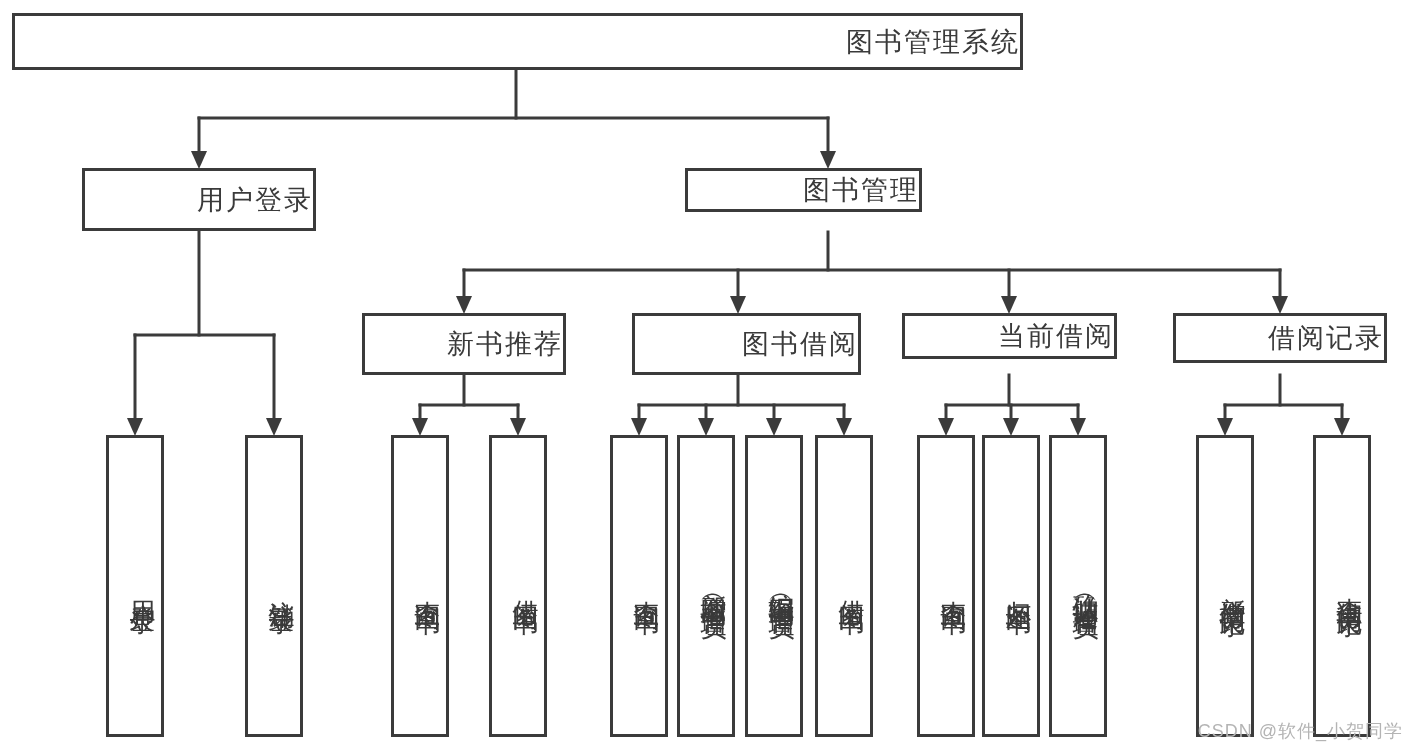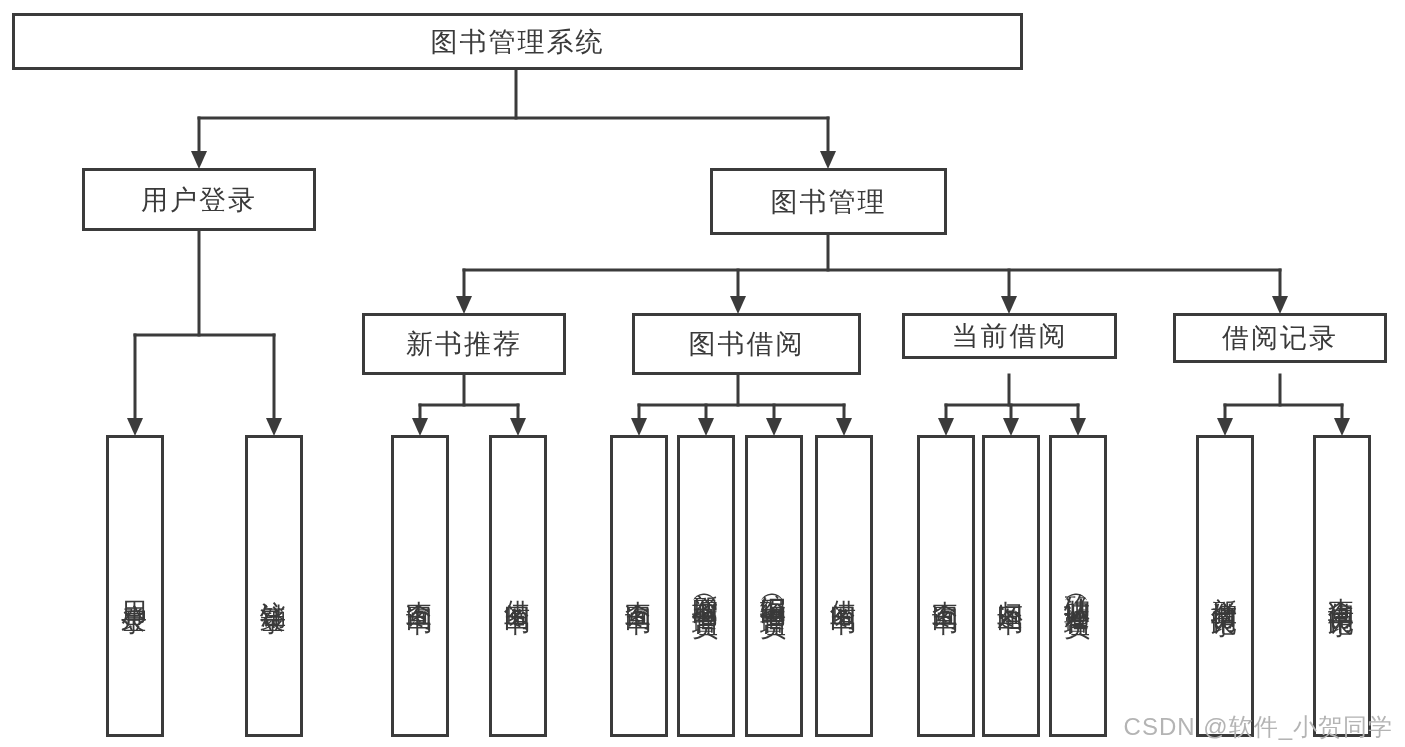--- a/index.html
+++ b/index.html
@@ -16,33 +16,33 @@
     background:var(--bg);
     overflow:hidden;
   }
   .connectors{position:absolute;left:0;top:0;width:1405px;height:747px;}
   .connectors line{stroke:var(--line);stroke-width:3;stroke-linecap:square;}
   .connectors polygon{fill:var(--line);}
   .box{
     position:absolute;box-sizing:border-box;
     border:3px solid var(--line);
     background:#fff;
-    display:flex;align-items:center;justify-content:center;
+    display:flex;align-items:center;justify-content:flex-end;
     color:var(--text);
   }
   .h-label{font-size:27px;letter-spacing:2px;white-space:nowrap;}
   .v-label{
     writing-mode:vertical-rl;
     font-size:26px;letter-spacing:3px;
     white-space:nowrap;
   }
   .watermark{
     position:absolute;
-    right:12px;bottom:4px;
-    font-size:24px;
+    right:2px;bottom:4px;
+    font-size:18px;
     color:var(--watermark);
     letter-spacing:1px;
     pointer-events:none;
   }
 </style>
 </head>
 <body>
 
 <div class="canvas">
 
@@ -108,21 +108,21 @@
       <polygon points="1334,418 1350,418 1342,436"></polygon>
   </svg>
 
   <div class="box" style="left:12px;top:13px;width:1011px;height:57px;">
     <span class="h-label">图书管理系统</span>
   </div>
 
   <div class="box" style="left:82px;top:168px;width:234px;height:63px;">
     <span class="h-label">用户登录</span>
   </div>
-  <div class="box" style="left:710px;top:168px;width:237px;height:67px;">
+  <div class="box" style="left:685px;top:168px;width:237px;height:44px;">
     <span class="h-label">图书管理</span>
   </div>
 
   <div class="box" style="left:362px;top:313px;width:204px;height:62px;">
     <span class="h-label">新书推荐</span>
   </div>
   <div class="box" style="left:632px;top:313px;width:229px;height:62px;">
     <span class="h-label">图书借阅</span>
   </div>
   <div class="box" style="left:902px;top:313px;width:215px;height:46px;">

